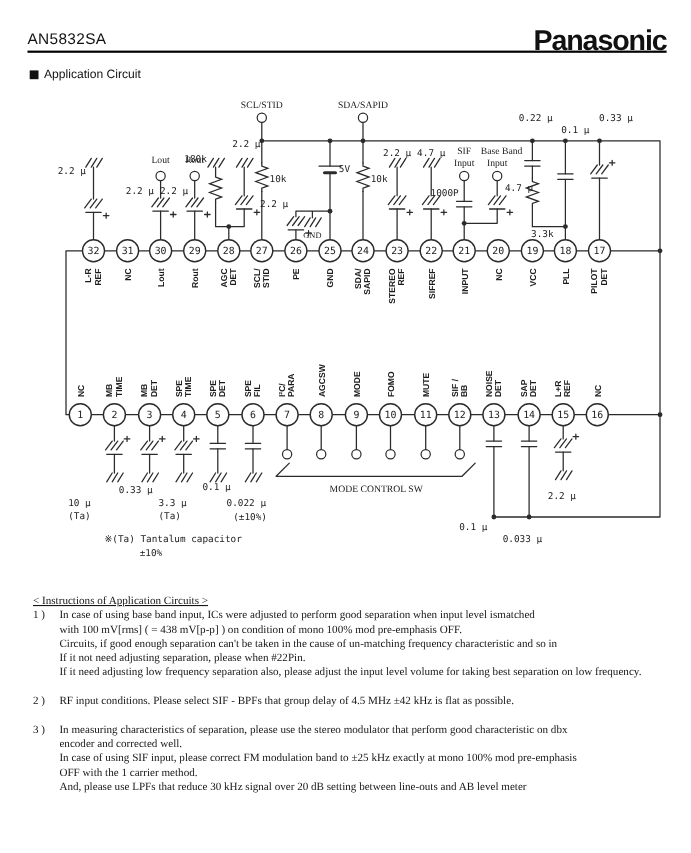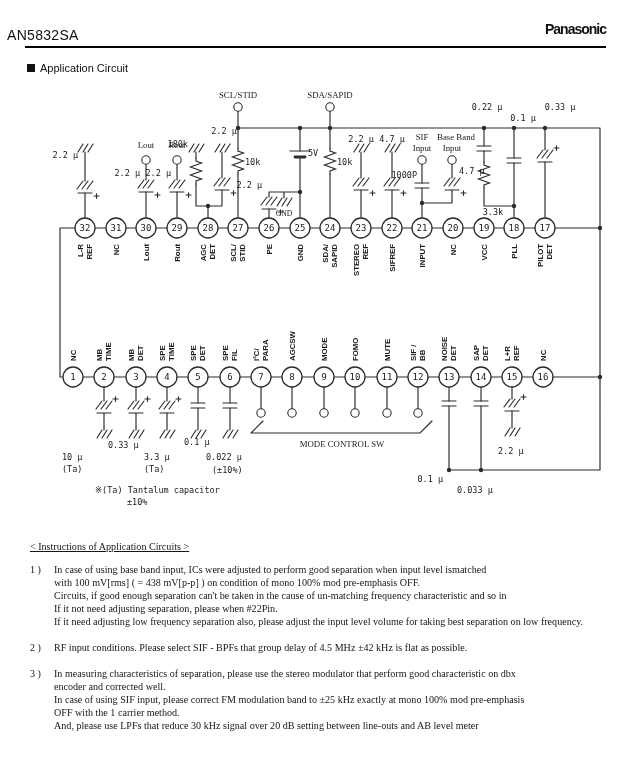--- a/index.html
+++ b/index.html
@@ -1,35 +1,35 @@
 <!DOCTYPE html>
 <html><head>
 <meta charset="utf-8">
 <style>
   html,body{margin:0;padding:0}
   body{width:628px;height:775px;background:#fff;position:relative;font-family:"Liberation Sans",sans-serif;color:#111;overflow:hidden}
-  .pn{position:absolute;left:7px;top:27px;font-size:14px;letter-spacing:.3px}
-  .brand{position:absolute;right:22px;top:21px;font-size:14px;font-weight:700;letter-spacing:-1px}
+  .pn{position:absolute;left:25px;top:27px;font-size:14px;letter-spacing:.3px}
+  .brand{position:absolute;right:22px;top:21px;font-size:26px;font-weight:700;letter-spacing:-1px}
   .rule{position:absolute;left:25px;top:46px;width:581px;border-top:2.6px solid #000}
   .sect{position:absolute;left:27px;top:62px;font-size:11px;display:flex;align-items:center;gap:5px}
   .sq{width:8px;height:8px;background:#111}
   .cir{position:absolute;left:0;top:88px}
   .wr{stroke:#2b2b2b;stroke-width:1.15;fill:none;stroke-linecap:round}
   .pc{fill:#fff;stroke:#2b2b2b;stroke-width:1.3}
   .tc{fill:#fff;stroke:#2b2b2b;stroke-width:1.1}
   .dt{fill:#2b2b2b;stroke:none}
   text{fill:#1a1a1a}
   .tv{font:8.5px "DejaVu Sans Mono","DejaVu Sans",monospace}
   .ts{font:8.8px "Liberation Serif",serif}
   .tp{font:700 7.8px "Liberation Sans",sans-serif;text-anchor:end}
   .tpb{font:700 7.8px "Liberation Sans",sans-serif;text-anchor:start}
   .tn{font:9px "DejaVu Sans Mono",monospace;text-anchor:middle}
   .mid{text-anchor:middle}.end{text-anchor:end}
   .instr{position:absolute;left:30px;top:540px;width:594px;font-family:"Liberation Serif",serif;font-size:10.1px;line-height:13px;color:#151515}
-  .ititle{text-decoration:underline;margin-bottom:10px}
+  .ititle{text-decoration:underline;}
   .item{display:flex;margin-bottom:13px}
   .inum{width:24px;flex:none}
   .ilines{flex:1;white-space:nowrap}
 </style>
 </head>
 <body>
 
 <div class="pn">AN5832SA</div>
 <div class="brand">Panasonic</div>
 <div class="rule"></div>

